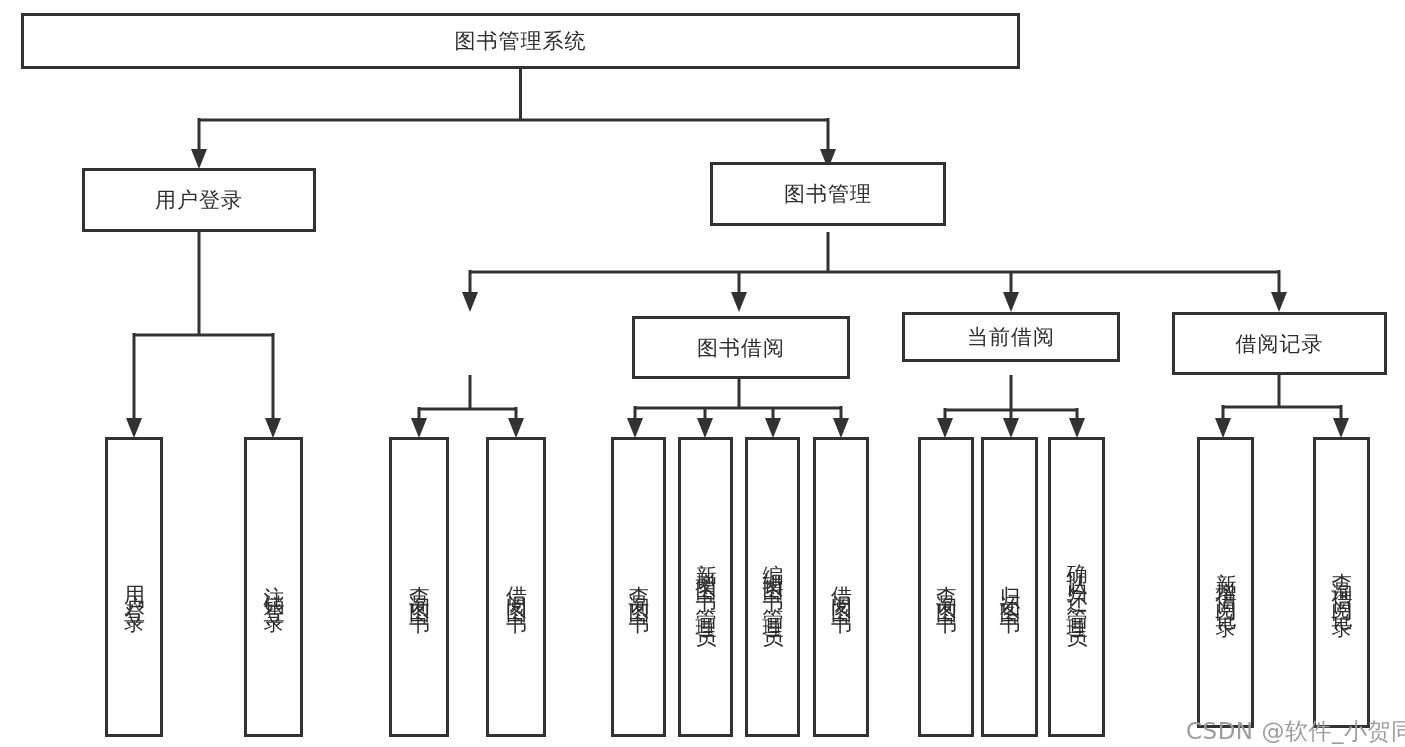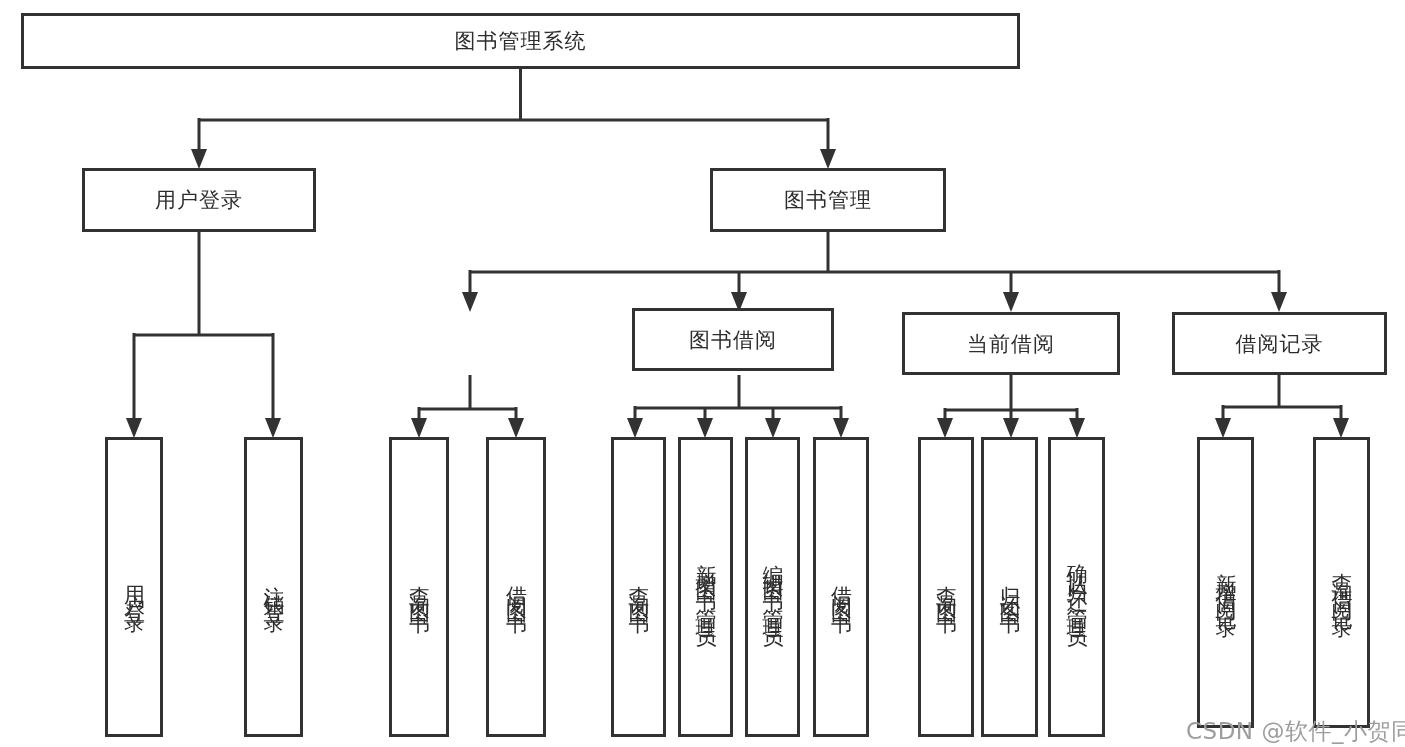--- a/index.html
+++ b/index.html
@@ -68,28 +68,28 @@
     <path class="arw" d="M1333 418 H1349 L1341 438 Z"></path>
   </svg>
 
   <div class="box h" style="left:21px;top:13px;width:999px;height:56px">
     <span>图书管理系统</span>
   </div>
 
   <div class="box h" style="left:82px;top:168px;width:234px;height:64px">
     <span>用户登录</span>
   </div>
-  <div class="box h" style="left:710px;top:168px;width:236px;height:64px">
+  <div class="box h" style="left:710px;top:162px;width:236px;height:64px">
     <span>图书管理</span>
   </div>
 
-  <div class="box h" style="left:632px;top:308px;width:202px;height:63px">
+  <div class="box h" style="left:632px;top:316px;width:218px;height:63px">
     <span>图书借阅</span>
   </div>
-  <div class="box h" style="left:902px;top:312px;width:218px;height:63px">
+  <div class="box h" style="left:902px;top:312px;width:218px;height:50px">
     <span>当前借阅</span>
   </div>
   <div class="box h" style="left:1172px;top:312px;width:215px;height:63px">
     <span>借阅记录</span>
   </div>
 
   <div class="box v" style="left:105px;top:437px;width:58px;height:300px">
     <span>用户登录</span>
   </div>
   <div class="box v" style="left:244px;top:437px;width:59px;height:300px">

